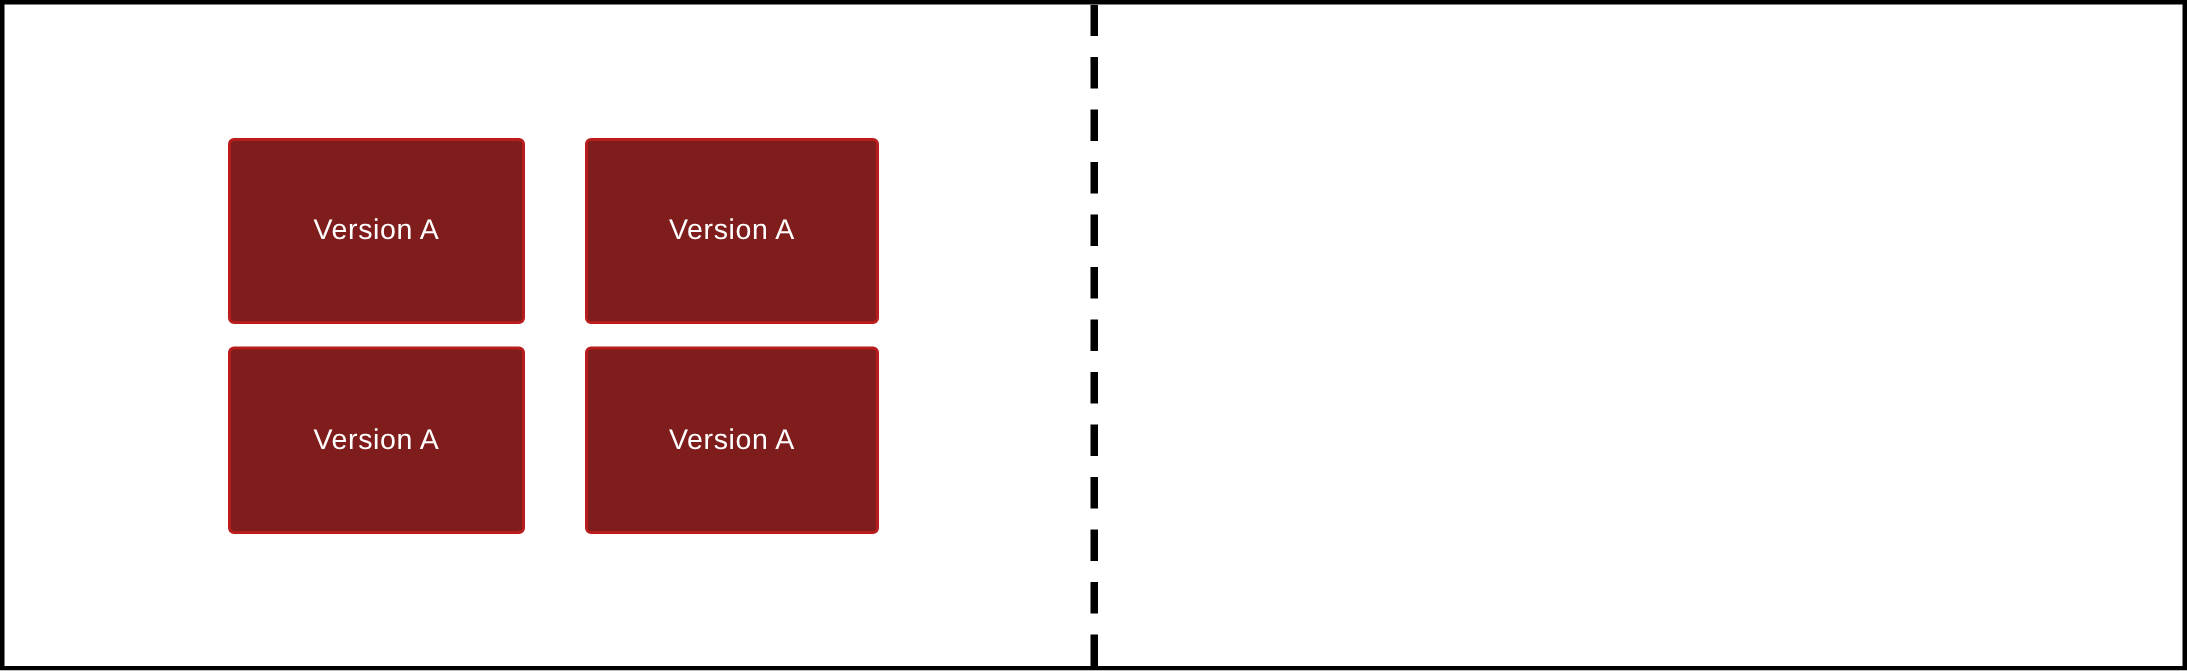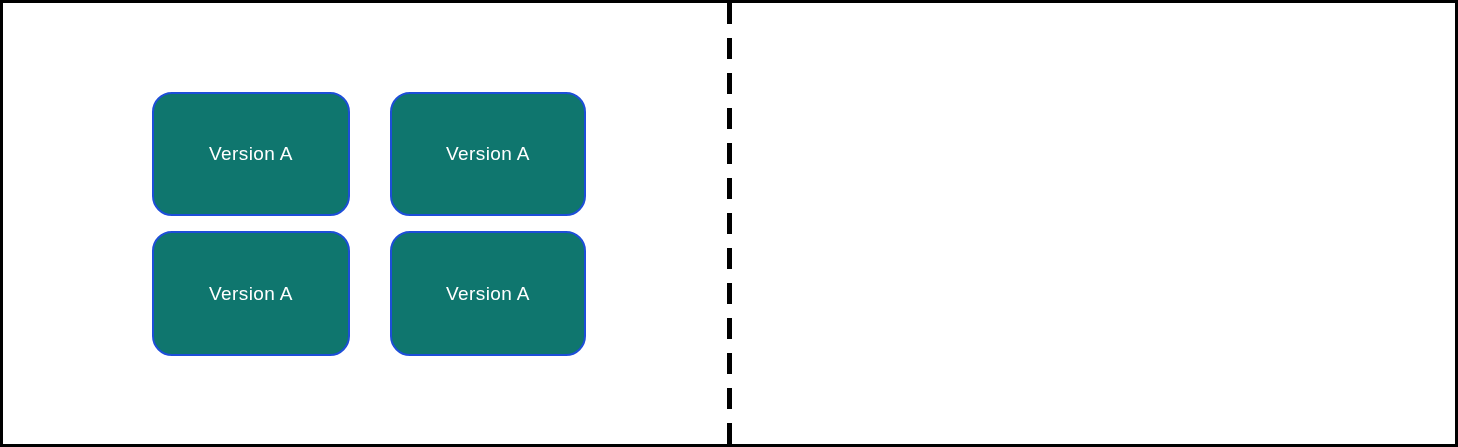--- a/index.html
+++ b/index.html
@@ -20,23 +20,23 @@
   .panel {
     position: absolute;
     top: 0;
     height: 100%;
   }
   .panel.left  { left: 0;  width: 726px; }
   .panel.right { left: 732px; right: 0; }
   .version-box {
     position: absolute;
     box-sizing: border-box;
-    background: #0f766e;
-    border: 2px solid #1d4ed8;
-    border-radius: 20px;
+    background: #7f1d1d;
+    border: 2px solid #b91c1c;
+    border-radius: 4px;
     display: flex;
     align-items: center;
     justify-content: center;
     color: #ffffff;
     font-size: 19px;
     letter-spacing: 0.4px;
   }
   
   .version-box.b0 { left: 149px; top:  89px; width: 198px; height: 124px; }
   .version-box.b1 { left: 387px; top:  89px; width: 196px; height: 124px; }

